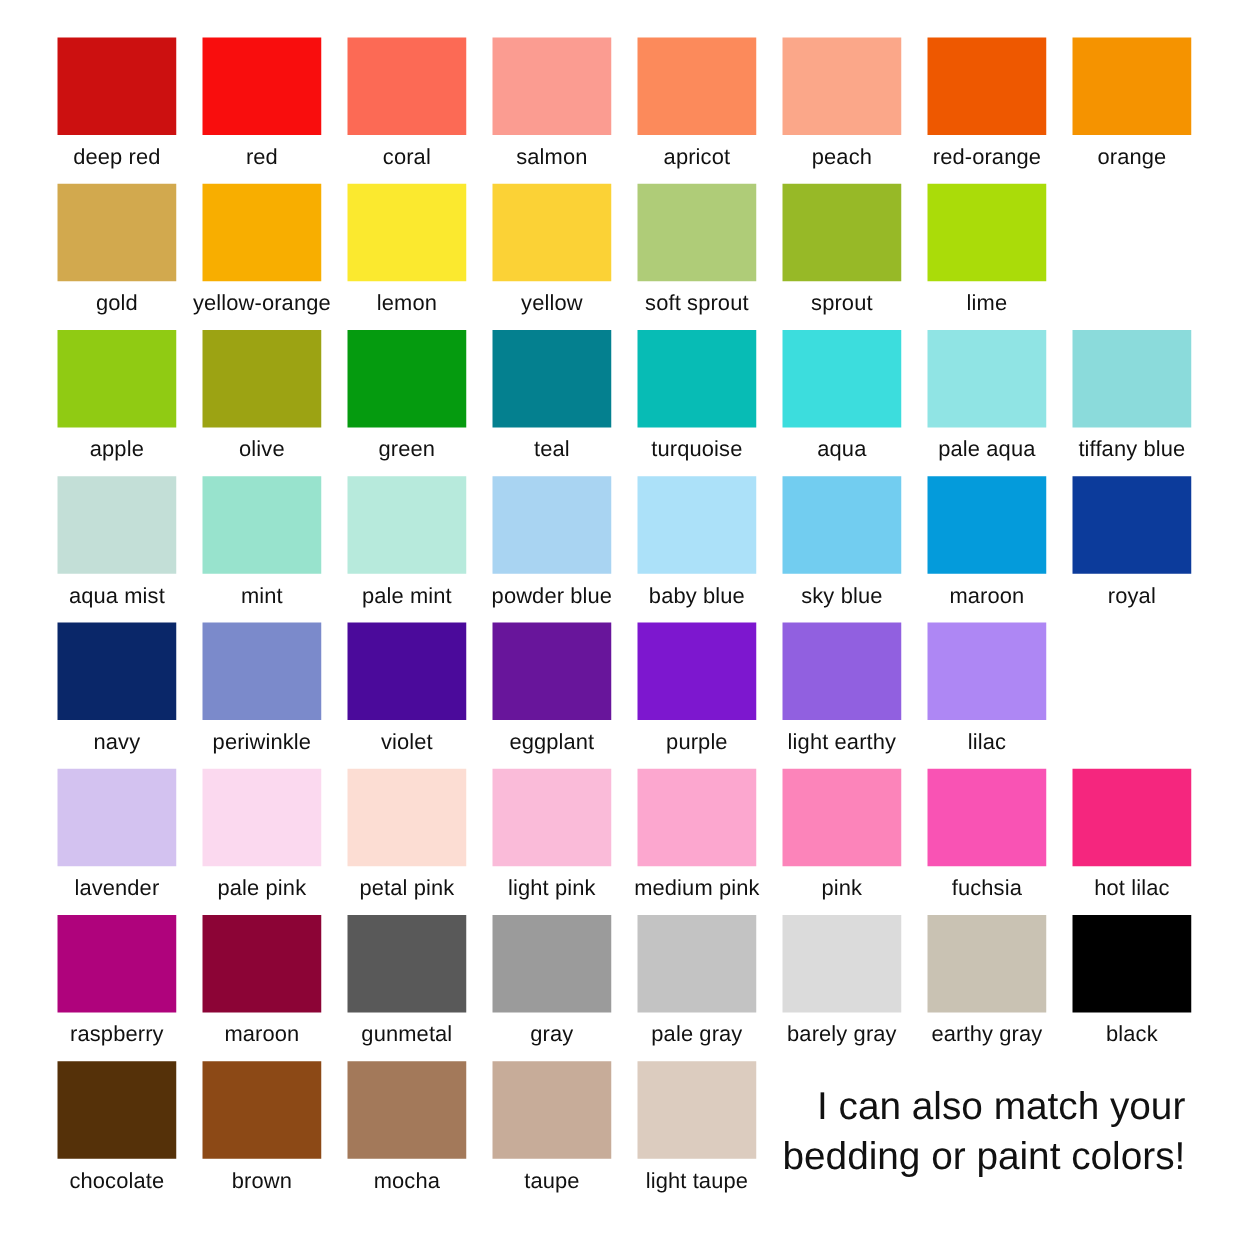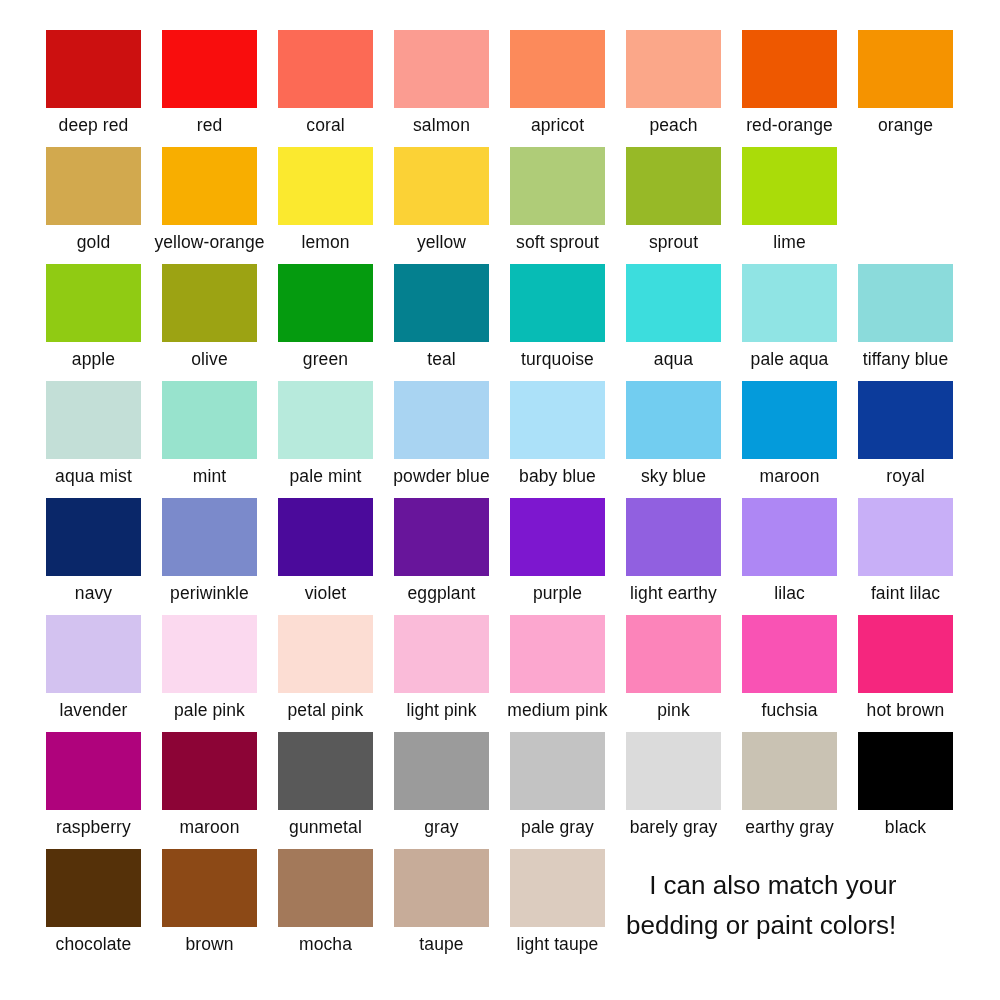--- a/index.html
+++ b/index.html
@@ -64,21 +64,21 @@
     flex: 1 1 auto;
     display: flex;
     flex-direction: column;
     justify-content: flex-start;
     align-items: flex-end;
     padding-right: 48px;
     padding-top: 16px;
     box-sizing: border-box;
   }
   .closing-note-line {
-    font-size: 26px;
+    font-size: 31px;
     line-height: 40px;
     text-align: right;
     white-space: nowrap;
     color: #111111;
     font-weight: 400;
   }
 </style>
 </head>
 <body style="background-color: rgb(255, 255, 255);">
 
@@ -237,24 +237,20 @@
         <div class="swatch-label">purple</div>
       </div>
       <div class="swatch-cell">
         <div class="swatch-chip" title="light purple" style="background-color: rgb(145, 96, 224);"></div>
         <div class="swatch-label">light earthy</div>
       </div>
       <div class="swatch-cell">
         <div class="swatch-chip" title="lilac" style="background-color: rgb(174, 135, 244);"></div>
         <div class="swatch-label">lilac</div>
       </div>
-      <div class="swatch-cell">
-        <div class="swatch-chip" title="faint lilac" style="background-color: rgb(200, 175, 247);"></div>
-        <div class="swatch-label">faint lilac</div>
-      </div>
     </div>
     <div class="palette-row">
       <div class="swatch-cell">
         <div class="swatch-chip" title="lavender" style="background-color: rgb(211, 194, 240);"></div>
         <div class="swatch-label">lavender</div>
       </div>
       <div class="swatch-cell">
         <div class="swatch-chip" title="pale pink" style="background-color: rgb(251, 217, 239);"></div>
         <div class="swatch-label">pale pink</div>
       </div>
@@ -273,21 +269,21 @@
       <div class="swatch-cell">
         <div class="swatch-chip" title="pink" style="background-color: rgb(252, 132, 186);"></div>
         <div class="swatch-label">pink</div>
       </div>
       <div class="swatch-cell">
         <div class="swatch-chip" title="fuchsia" style="background-color: rgb(249, 83, 180);"></div>
         <div class="swatch-label">fuchsia</div>
       </div>
       <div class="swatch-cell">
         <div class="swatch-chip" title="hot pink" style="background-color: rgb(245, 38, 126);"></div>
-        <div class="swatch-label">hot brown</div>
+        <div class="swatch-label">hot lilac</div>
       </div>
     </div>
     <div class="palette-row">
       <div class="swatch-cell">
         <div class="swatch-chip" title="raspberry" style="background-color: rgb(175, 3, 124);"></div>
         <div class="swatch-label">raspberry</div>
       </div>
       <div class="swatch-cell">
         <div class="swatch-chip" title="maroon" style="background-color: rgb(140, 4, 54);"></div>
         <div class="swatch-label">maroon</div>

